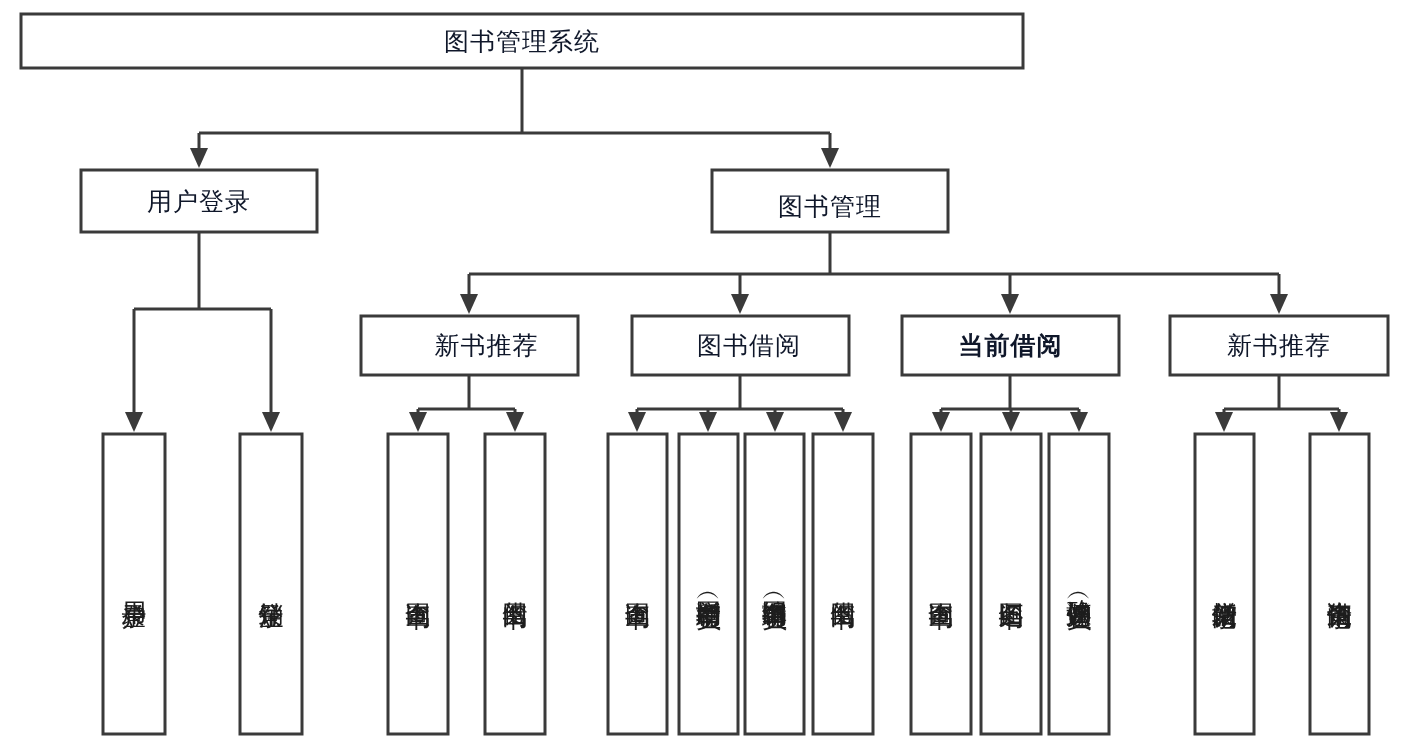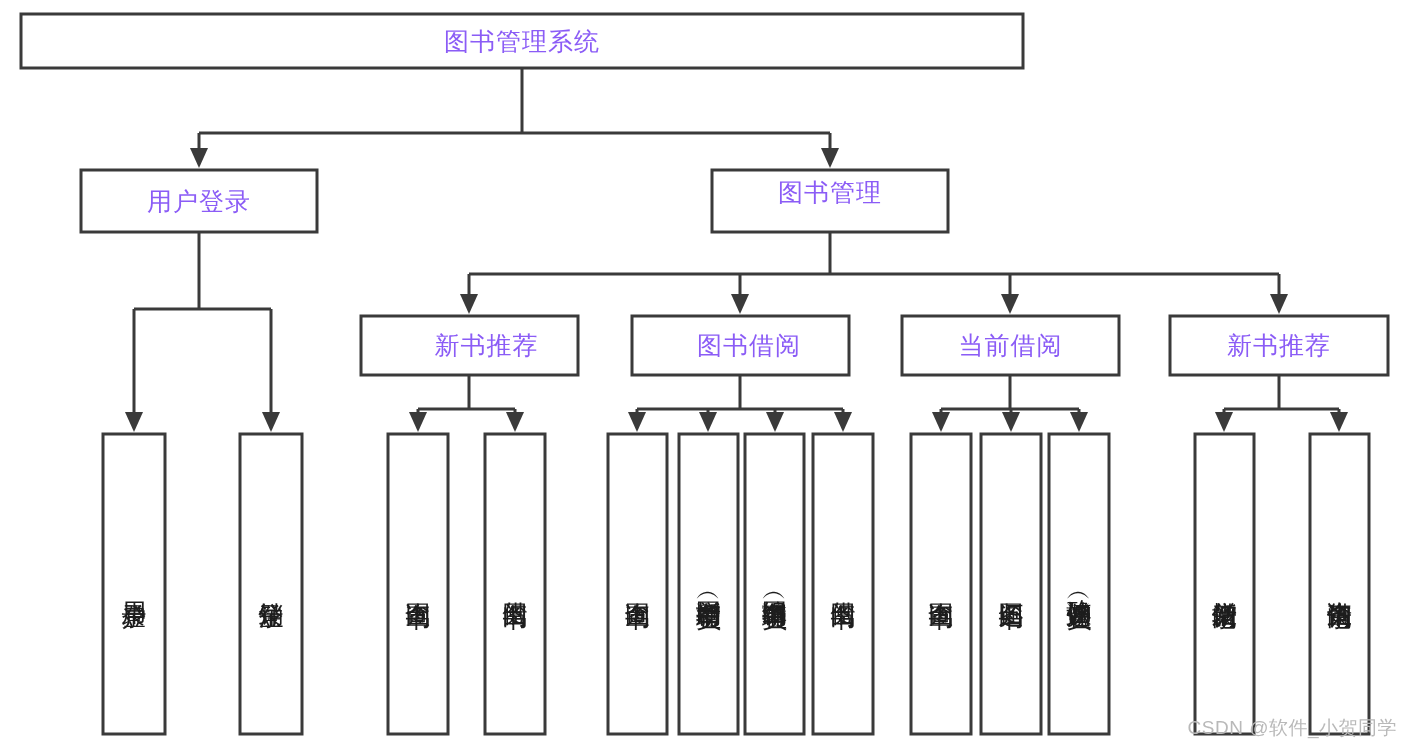--- a/index.html
+++ b/index.html
@@ -9,21 +9,21 @@
   svg#tree-svg{position:absolute;left:0;top:0;width:1405px;height:747px;}
   .node-box{fill:#ffffff;stroke:#3a3a3a;stroke-width:3;}
   .connector{stroke:#3a3a3a;stroke-width:3;fill:none;stroke-linecap:butt;}
   .arrow-head{fill:#3a3a3a;stroke:none;}
   .vlabel{position:absolute;writing-mode:vertical-rl;text-orientation:upright;
           font-size:25px;color:#1d1d1d;line-height:1.08;letter-spacing:1px;
           display:flex;align-items:center;justify-content:center;
           text-align:center;white-space:nowrap;
           font-family:"Liberation Sans","DejaVu Sans",sans-serif;}
   .hlabel{position:absolute;display:flex;align-items:center;justify-content:center;
-          font-size:25px;color:#8b5cf6;letter-spacing:1px;
+          font-size:25px;color:#0f172a;letter-spacing:1px;
           font-family:"Liberation Sans","DejaVu Sans",sans-serif;}
   .watermark{position:absolute;right:8px;bottom:6px;font-size:19px;
              color:#b9b9b9;letter-spacing:0.5px;white-space:nowrap;
              font-family:"Liberation Sans","DejaVu Sans",sans-serif;}
 </style>
 </head>
 <body>
 
 <div id="diagram-root">
 
@@ -76,35 +76,34 @@
         <rect x="981" y="434" width="60" height="300" class="node-box"></rect>
         <rect x="1049" y="434" width="60" height="300" class="node-box"></rect>
         <rect x="1195" y="434" width="59" height="300" class="node-box"></rect>
         <rect x="1310" y="434" width="59" height="300" class="node-box"></rect>
       </g>
   </svg>
 
   <div id="labels-layer">
       <div class="hlabel" style="left: 21px; top: 14px; width: 1002px; height: 54px;">图书管理系统</div>
       <div class="hlabel" style="left: 81px; top: 170px; width: 236px; height: 62px;">用户登录</div>
-      <div class="hlabel" style="left: 712px; top: 162px; width: 236px; height: 60px; font-family: Liberation Mono, monospace;">图书管理</div>
+      <div class="hlabel" style="left: 712px; top: 176px; width: 236px; height: 60px; font-family: Liberation Mono, monospace;">图书管理</div>
       <div class="hlabel" style="left: 378px; top: 316px; width: 217px; height: 59px;">新书推荐</div>
       <div class="hlabel" style="left: 632px; top: 316px; width: 234px; height: 59px;">图书借阅</div>
-      <div class="hlabel" style="left: 902px; top: 316px; width: 217px; height: 59px;">当前借阅</div>
+      <div class="hlabel" style="left: 902px; top: 316px; width: 217px; height: 59px; font-weight: bold;">当前借阅</div>
       <div class="hlabel" style="left: 1170px; top: 316px; width: 218px; height: 59px;">新书推荐</div>
       <div class="vlabel" style="left: 103px; top: 434px; width: 62px; height: 300px;">用户登录</div>
       <div class="vlabel" style="left: 240px; top: 434px; width: 62px; height: 300px;">注销登录</div>
       <div class="vlabel" style="left: 388px; top: 434px; width: 60px; height: 300px;">查询图书</div>
       <div class="vlabel" style="left: 485px; top: 434px; width: 60px; height: 300px;">借阅图书</div>
       <div class="vlabel" style="left: 608px; top: 434px; width: 59px; height: 300px;">查询图书</div>
       <div class="vlabel" style="left: 679px; top: 434px; width: 59px; height: 300px;">新增图书（管理员）</div>
       <div class="vlabel" style="left: 745px; top: 434px; width: 59px; height: 300px;">编辑图书（管理员）</div>
       <div class="vlabel" style="left: 813px; top: 434px; width: 60px; height: 300px;">借阅图书</div>
       <div class="vlabel" style="left: 911px; top: 434px; width: 60px; height: 300px;">查询图书</div>
       <div class="vlabel" style="left: 981px; top: 434px; width: 60px; height: 300px;">归还图书</div>
       <div class="vlabel" style="left: 1049px; top: 434px; width: 60px; height: 300px;">确认归还（管理员）</div>
       <div class="vlabel" style="left: 1195px; top: 434px; width: 59px; height: 300px;">新增借阅记录</div>
       <div class="vlabel" style="left: 1310px; top: 434px; width: 59px; height: 300px;">查询借阅记录</div>
     </div>
 
-  <div class="watermark">CSDN @软件_小贺同学</div>
 
 </div>
 
 </body></html>

